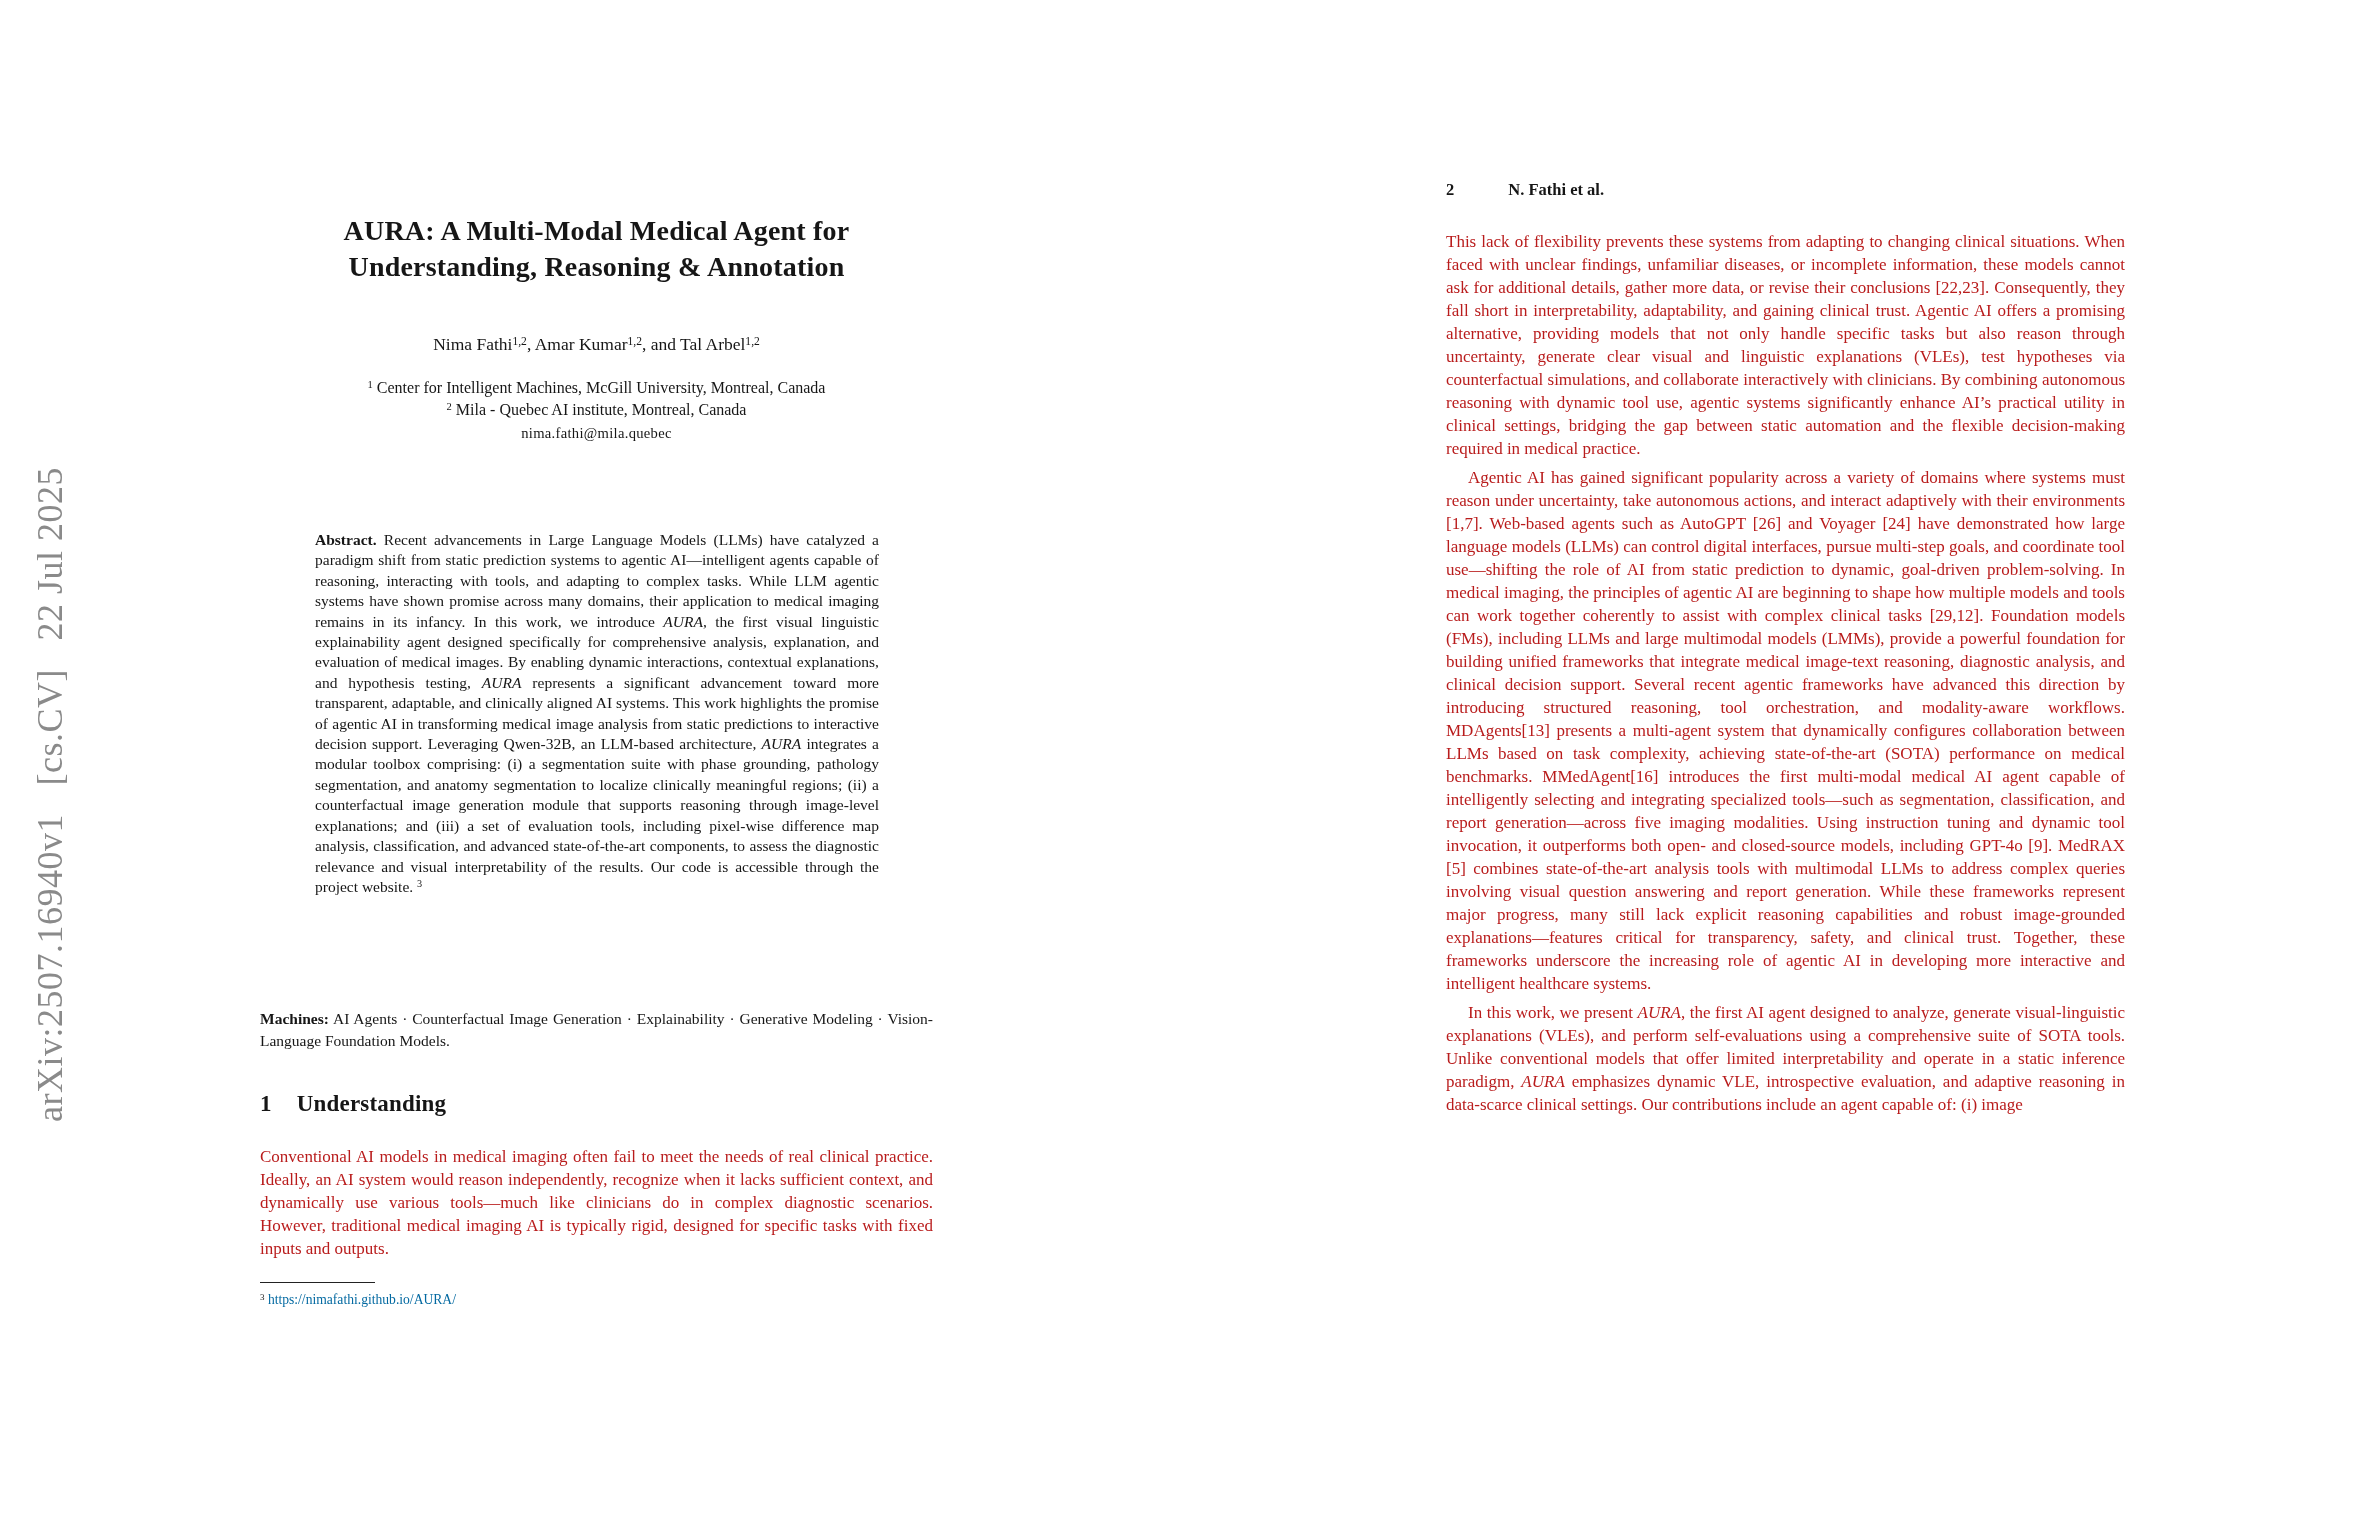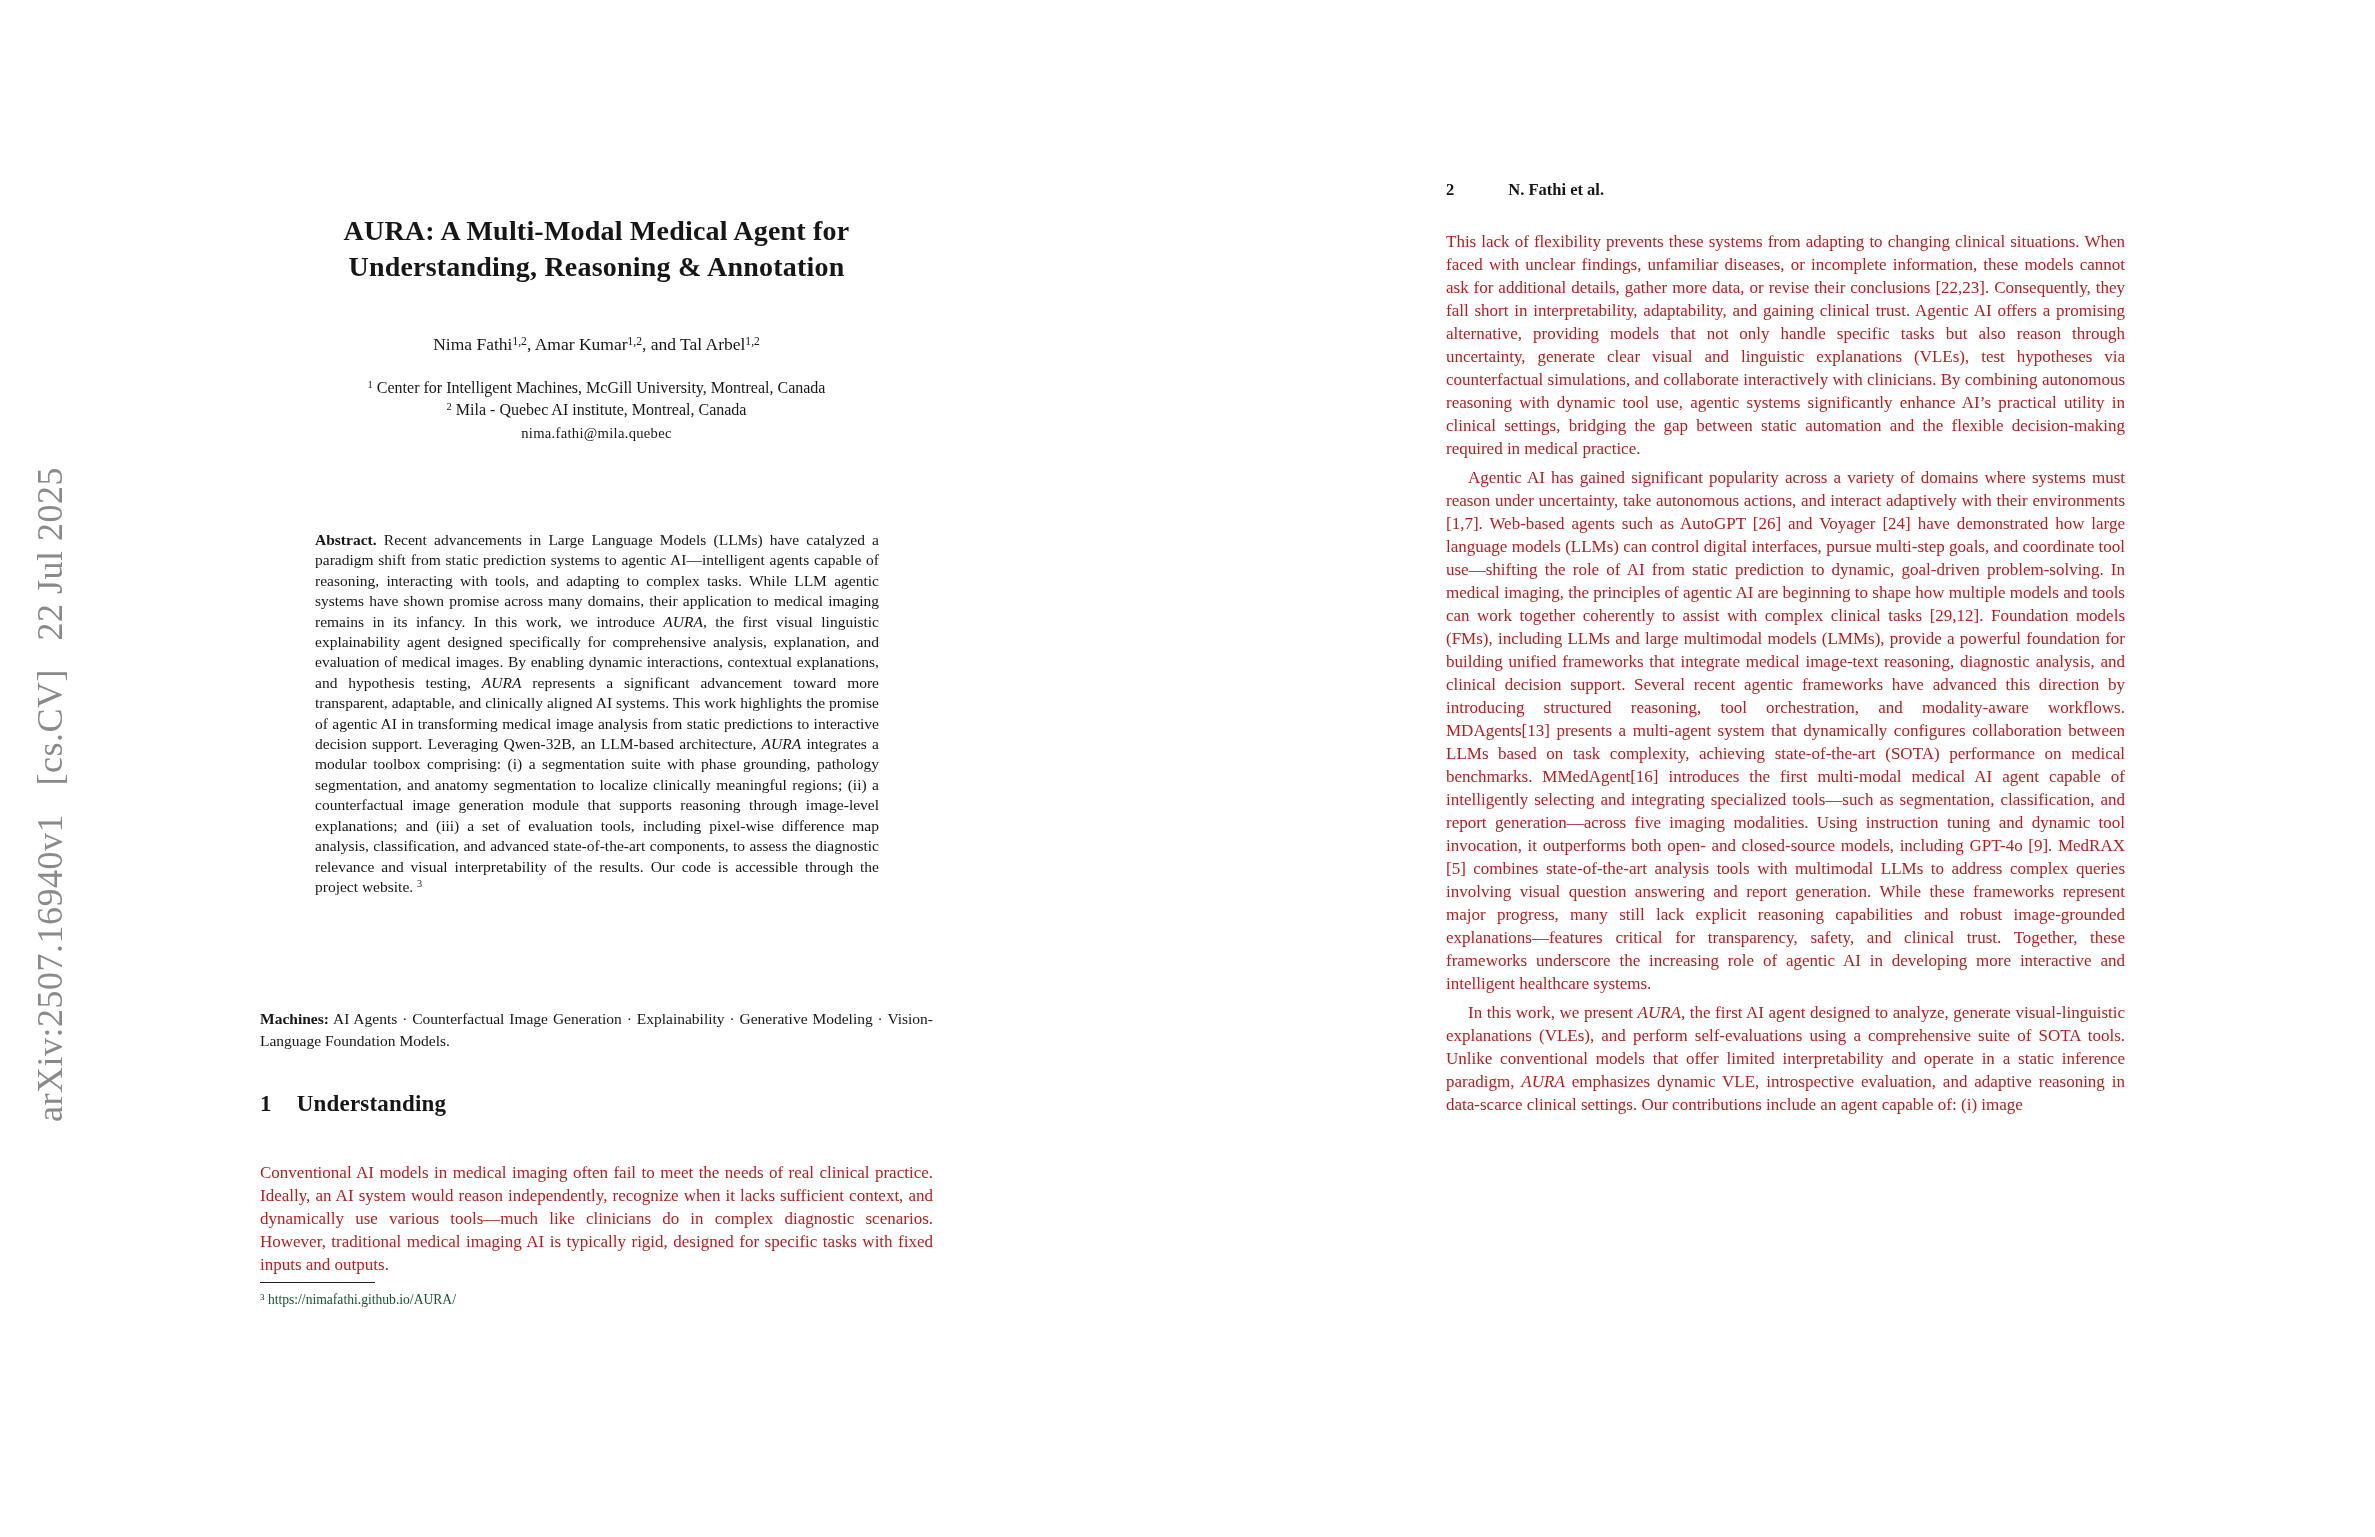--- a/index.html
+++ b/index.html
@@ -47,30 +47,30 @@
   }
   .section-heading {
     position:absolute; top:1091px; left:0; margin:0;
     font-size:23px; font-weight:bold; letter-spacing:0.2px;
   }
   .sec-num { display:inline-block; margin-right:25px; }
   .body-par {
     margin:0; font-size:17px; line-height:23px;
     text-align:justify; color:#b91c1c;
   }
-  .intro { position:absolute; top:1145px; left:0; width:673px;margin-top:16px; }
+  .intro { position:absolute; top:1145px; left:0; width:673px; }
   .footnote-rule {
     position:absolute; top:1282px; left:0; width:115px;
     border-top:1.9px solid #222222;
   }
   .footnote {
     position:absolute; top:1291px; left:0; width:673px;
     font-size:13.6px; line-height:18.4px;
   }
-  .footnote-url { color:#14532d; }
+  .footnote-url { color:#0369a1; }
   
   .running-head {
     position:absolute; top:180px; left:0; width:679px; font-size:16.5px;font-weight:bold;
   }
   .running-title { margin-left:54px; }
   .right-body { position:absolute; top:230px; left:0; width:679px; }
   .right-body p + p { margin-top:5.8px; }
   .indent { text-indent:22px; }
   
   sup { font-size:66%; line-height:0; vertical-align:baseline; position:relative; top:-0.45em;text-align:center; }

